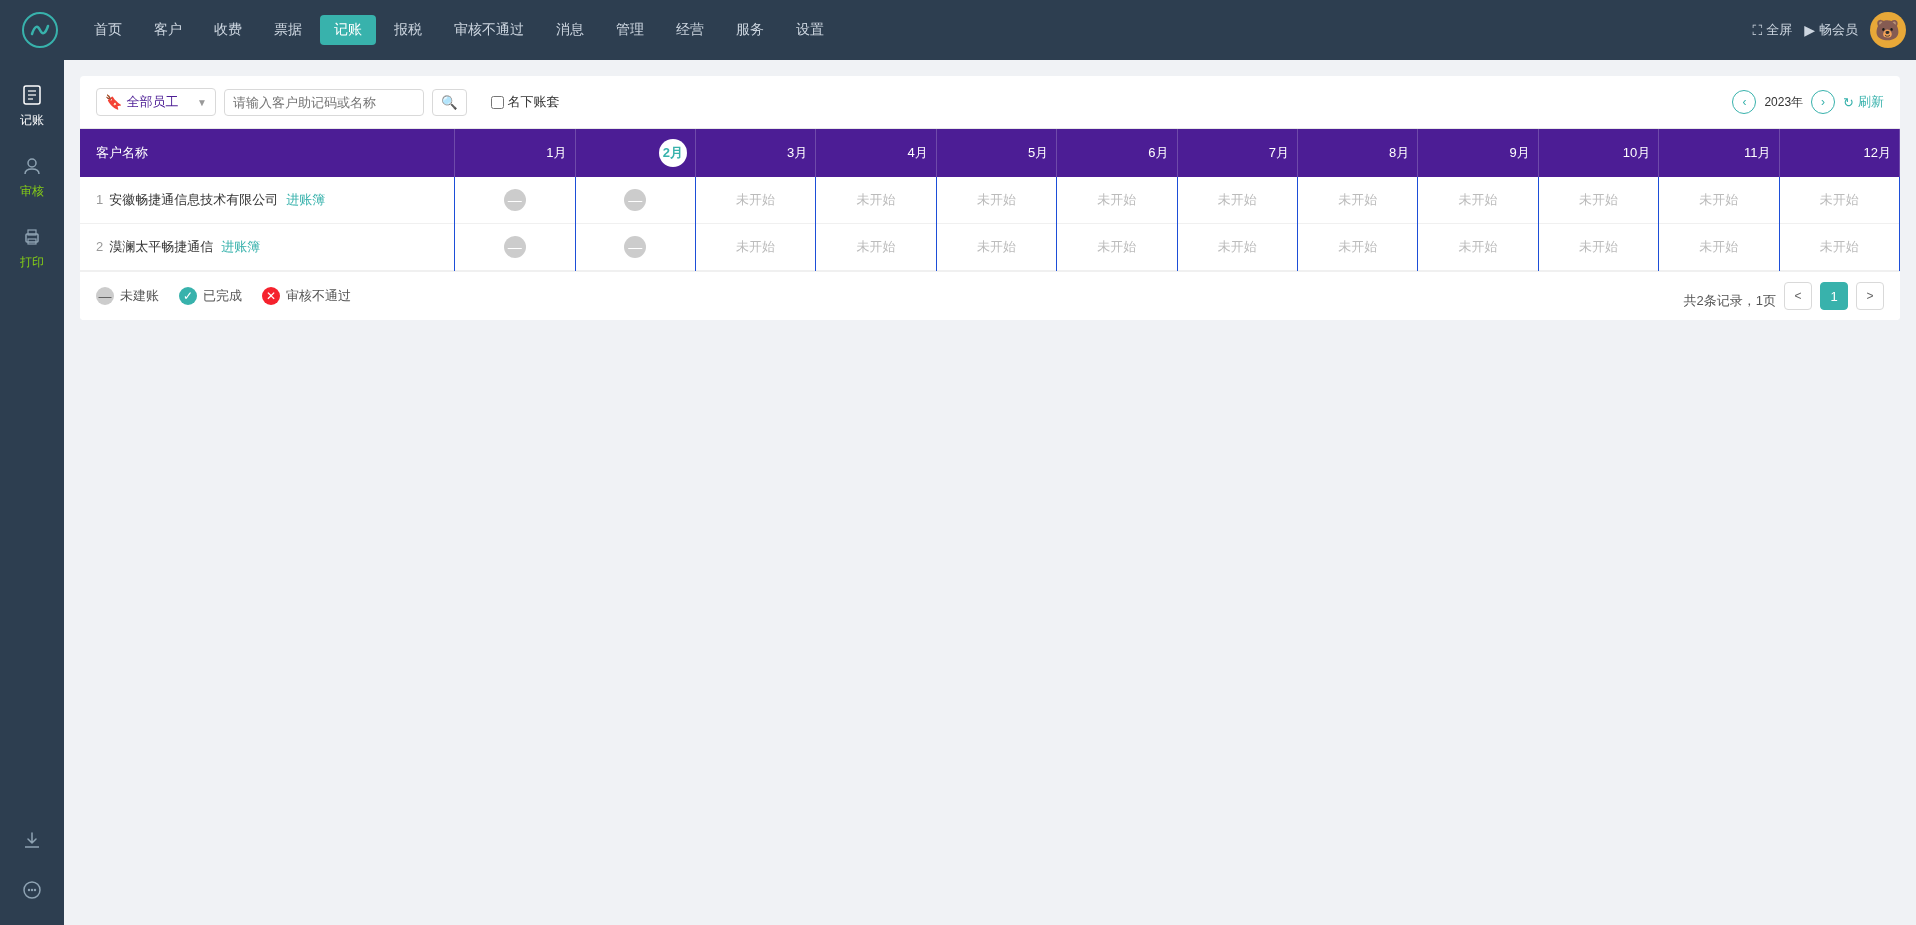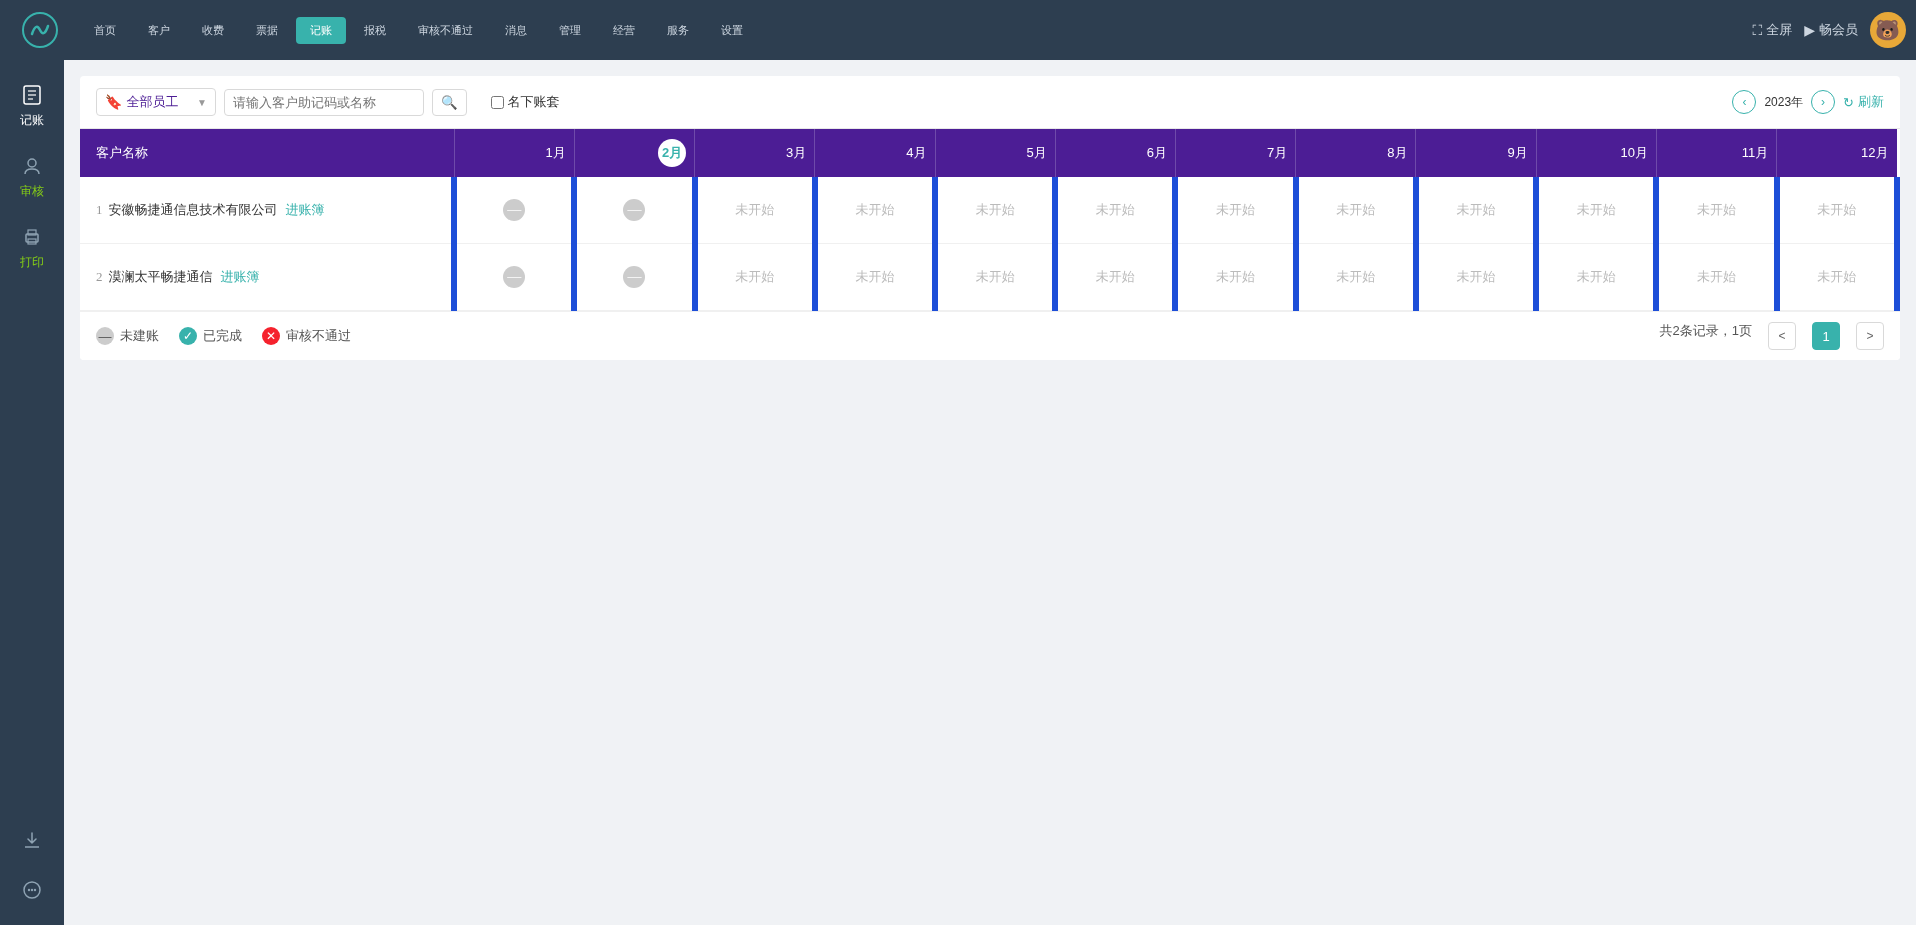--- a/index.html
+++ b/index.html
@@ -30,21 +30,21 @@
       display: flex;
       align-items: center;
       flex: 1;
       gap: 4px;
     }
     .nav-item {
       color: #cdd6e0;
       padding: 6px 14px;
       border-radius: 4px;
       cursor: pointer;
-      font-size: 11px;
+      font-size: 14px;
       white-space: nowrap;
     }
     .nav-item.active {
       background: #38b2ac;
       color: #fff;
     }
     .nav-right {
       display: flex;
       align-items: center;
       gap: 12px;
@@ -252,26 +252,25 @@
       height: 28px;
       display: inline-flex;
       align-items: center;
       justify-content: center;
       font-weight: 600;
     }
     tbody tr {
       border-bottom: 1px solid #f0f0f0;
     }
     tbody td {
-      padding: 22px 8px;
+      padding: 12px 8px;
       text-align: center;
       font-size: 13px;
       color: #666;
-      border-right: 6px solid #1d4ed8;
-      font-family: Liberation Serif, serif;
+      border-right: 1px solid #1d4ed8;
     }
     tbody td:first-child {
       text-align: left;
       padding-left: 16px;
       color: #333;
     }
     .row-num { color: #999; margin-right: 6px; }
     .link-btn {
       color: #38b2ac;
       cursor: pointer;
@@ -314,22 +313,22 @@
       display: inline-flex;
       align-items: center;
       justify-content: center;
     }
     .legend-dot.gray { background: #ccc; }
     .legend-dot.teal { background: #38b2ac; }
     .legend-dot.red { background: #f5222d; }
     .pagination {
       margin-left: auto;
       display: flex;
-      align-items: flex-start;
-      gap: 16px;
+      align-items: flex-end;
+      gap: 8px;
       font-size: 13px;
       color: #555;
     }
     .page-btn {
       width: 28px;
       height: 28px;
       border: 1px solid #d9d9d9;
       background: #fff;
       border-radius: 4px;
       cursor: pointer;

